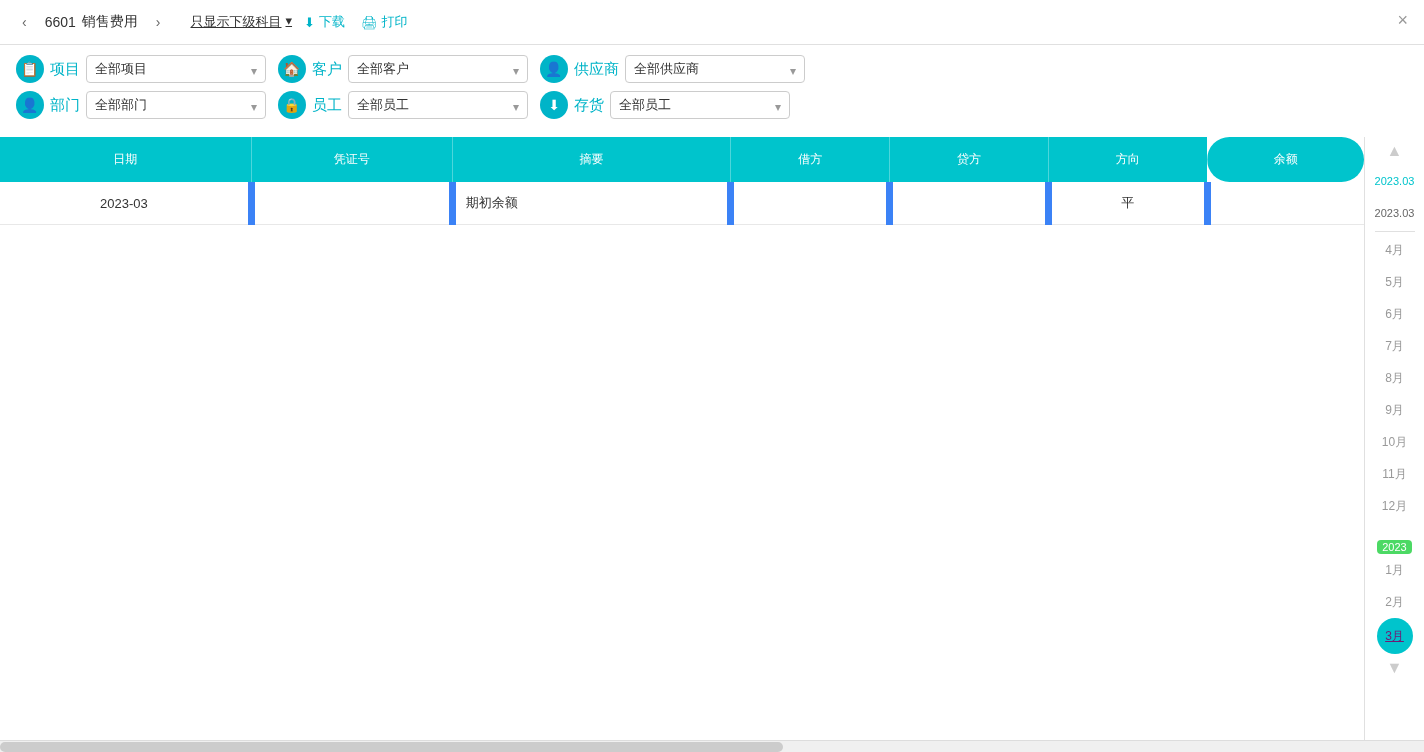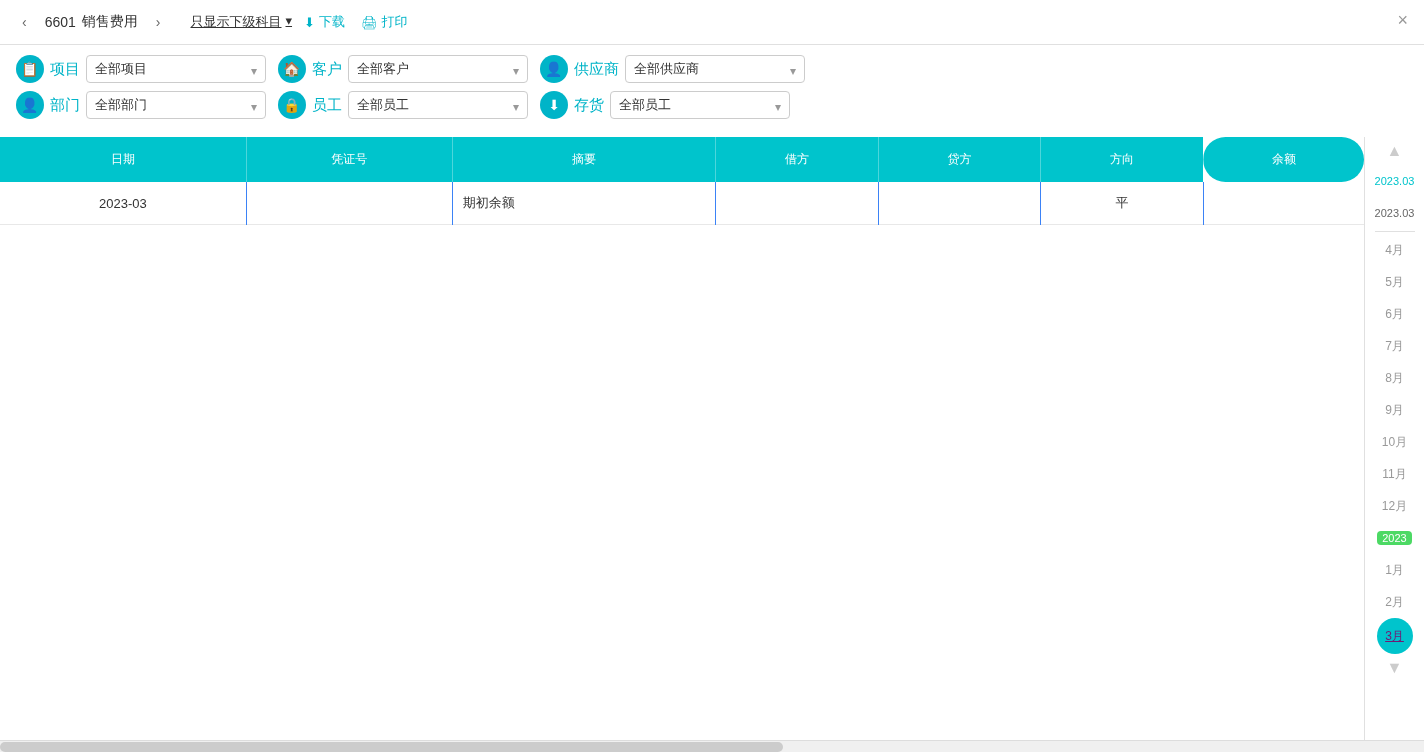--- a/index.html
+++ b/index.html
@@ -167,21 +167,21 @@
       border-radius: 23px;
     }
     .data-table tbody tr {
       border-bottom: 1px solid #e8e8e8;
     }
     .data-table tbody td {
       padding: 12px 10px;
       text-align: center;
       color: #333;
       font-size: 13px;
-      border-right: 1px solid #3b82f6;
+      border-right: 7px solid #3b82f6;
     }
     .data-table tbody td:last-child {
       border-right: none;
     }
     .data-table tbody td.text-left {
       text-align: left;
     }
     
     .scroll-bar-container {
       height: 12px;
@@ -238,20 +238,21 @@
     }
     .sidebar-month-item.active {
       background: #00c4cc;
       color: #fff;
       border-radius: 16px;
       width: 40px;
       margin: 0 auto;
     }
     .sidebar-month-item.year-badge {
       color: #333;
+      align-items: flex-end;
     }
     .year-tag {
       background: #4cd964;
       color: #fff;
       font-size: 11px;
       border-radius: 4px;
       padding: 1px 5px;
     }
     .sidebar-month-item.highlighted {
       color: #00c4cc;

